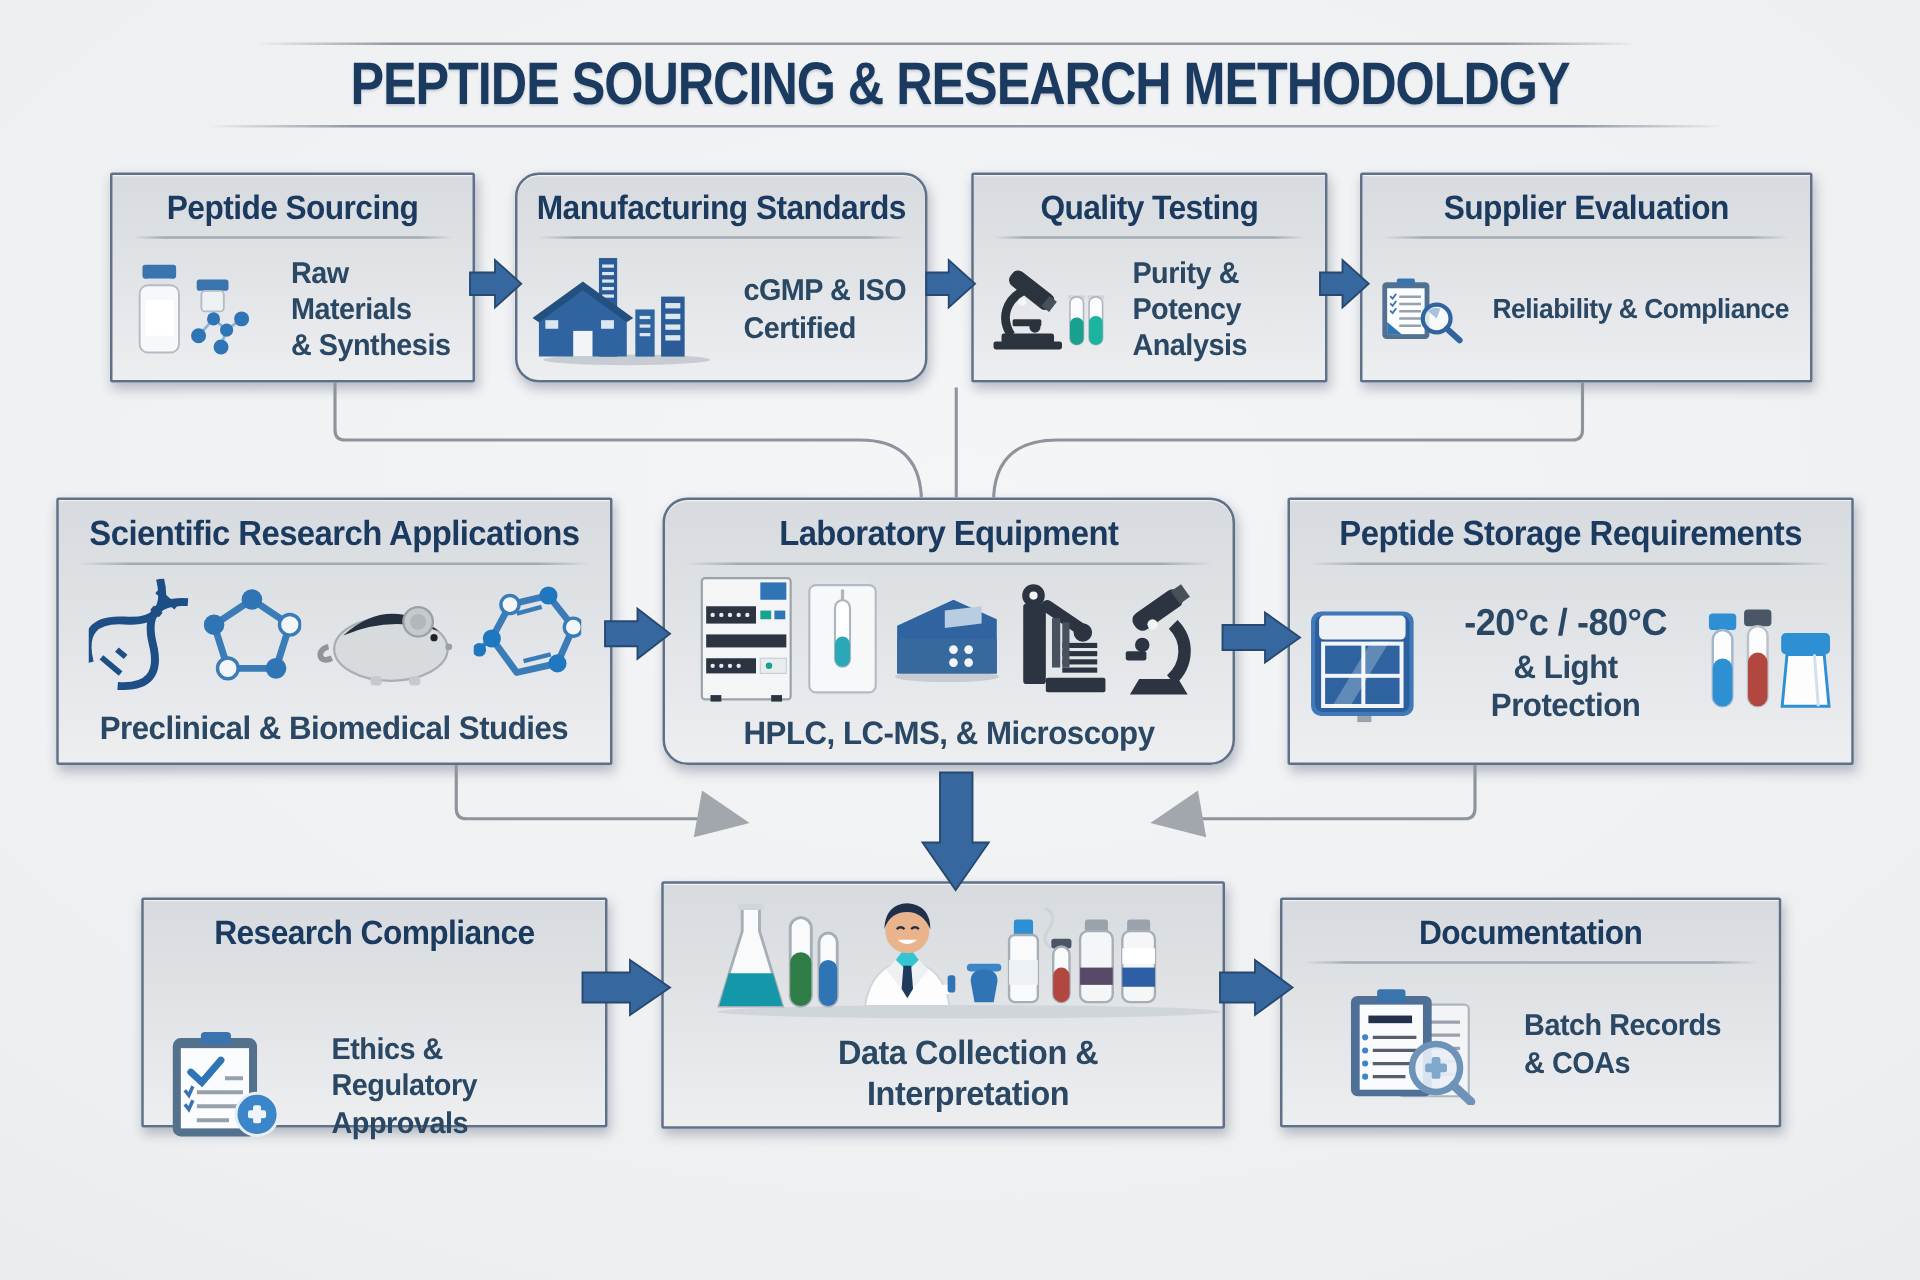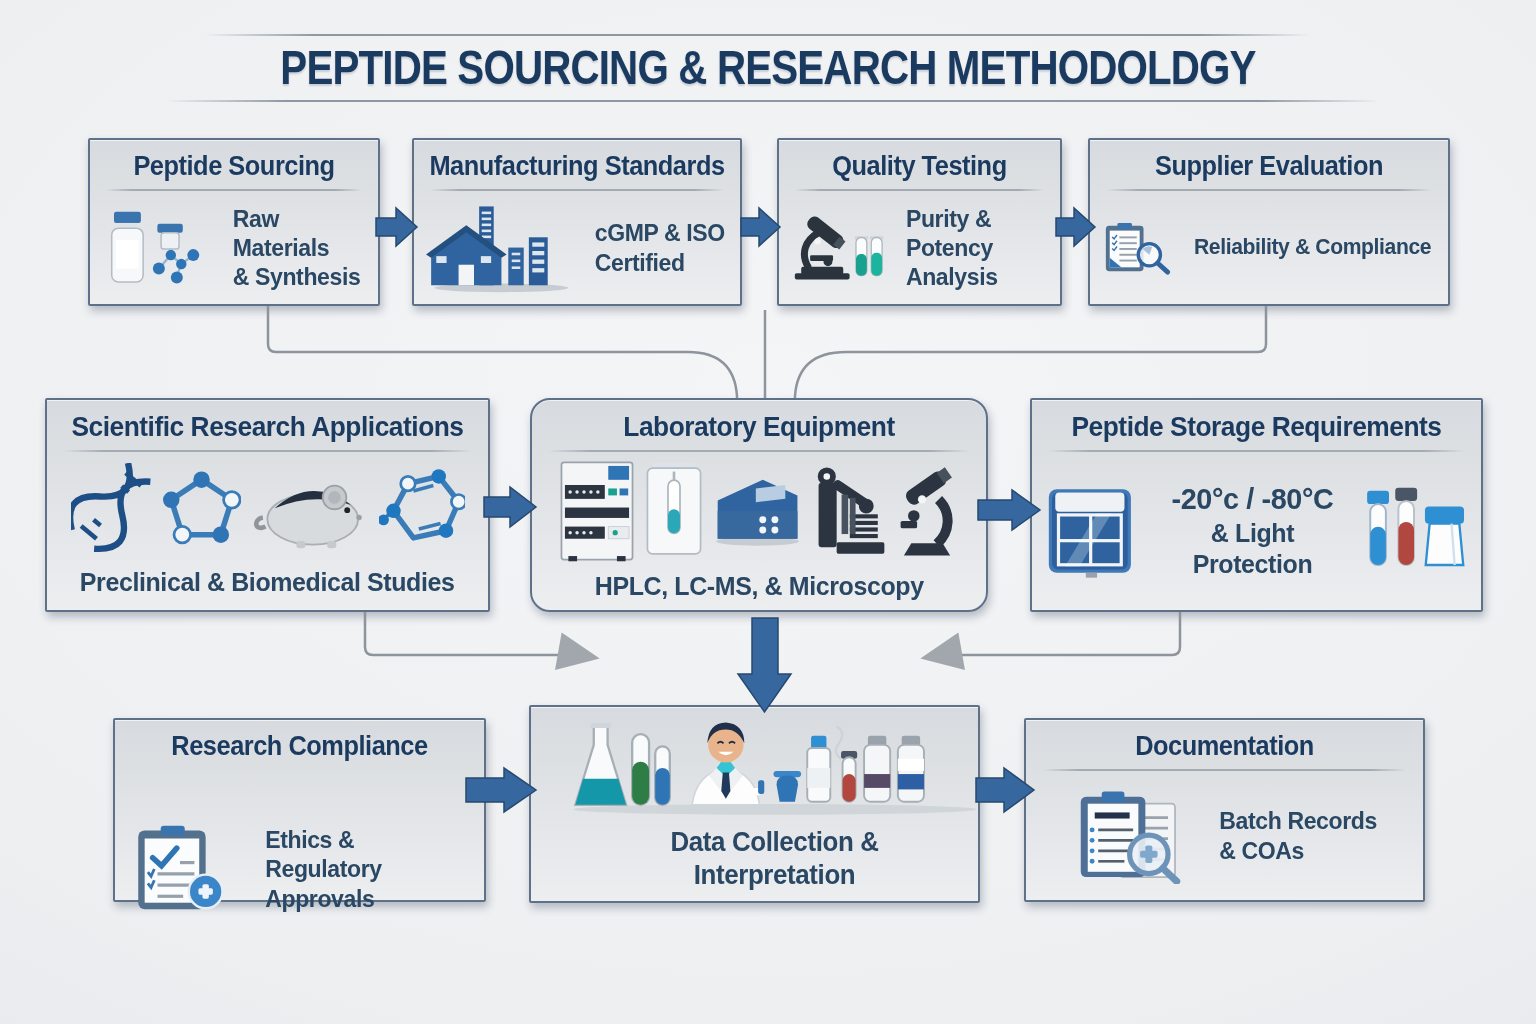--- a/index.html
+++ b/index.html
@@ -74,21 +74,21 @@
             <circle cx="100" cy="92" r="8"></circle>
         </g>
       </svg>
       <div class="subtitle">
         <span>Raw Materials</span><br>
         <span>&amp; Synthesis</span>
       </div>
     </div>
   </div>
 
-  <div class="box" style="left:412px;top:138px;width:330px;height:168px;">
+  <div class="box" style="left:412px;top:138px;width:330px;height:168px;border-radius:19px;">
     <div class="box-title">Manufacturing Standards</div>
     <div class="divider"></div>
     <div class="content">
       <svg width="150" height="92" viewBox="0 0 175 105">
         <ellipse cx="88" cy="99" rx="78" ry="5" fill="#c6ccd1"></ellipse>
         <rect x="62" y="4" width="17" height="92" fill="#2b5c97"></rect>
         <g fill="#dce6ef">
             <rect x="65" y="10" width="11" height="3"></rect>
             <rect x="65" y="17" width="11" height="3"></rect>
             <rect x="65" y="24" width="11" height="3"></rect>

